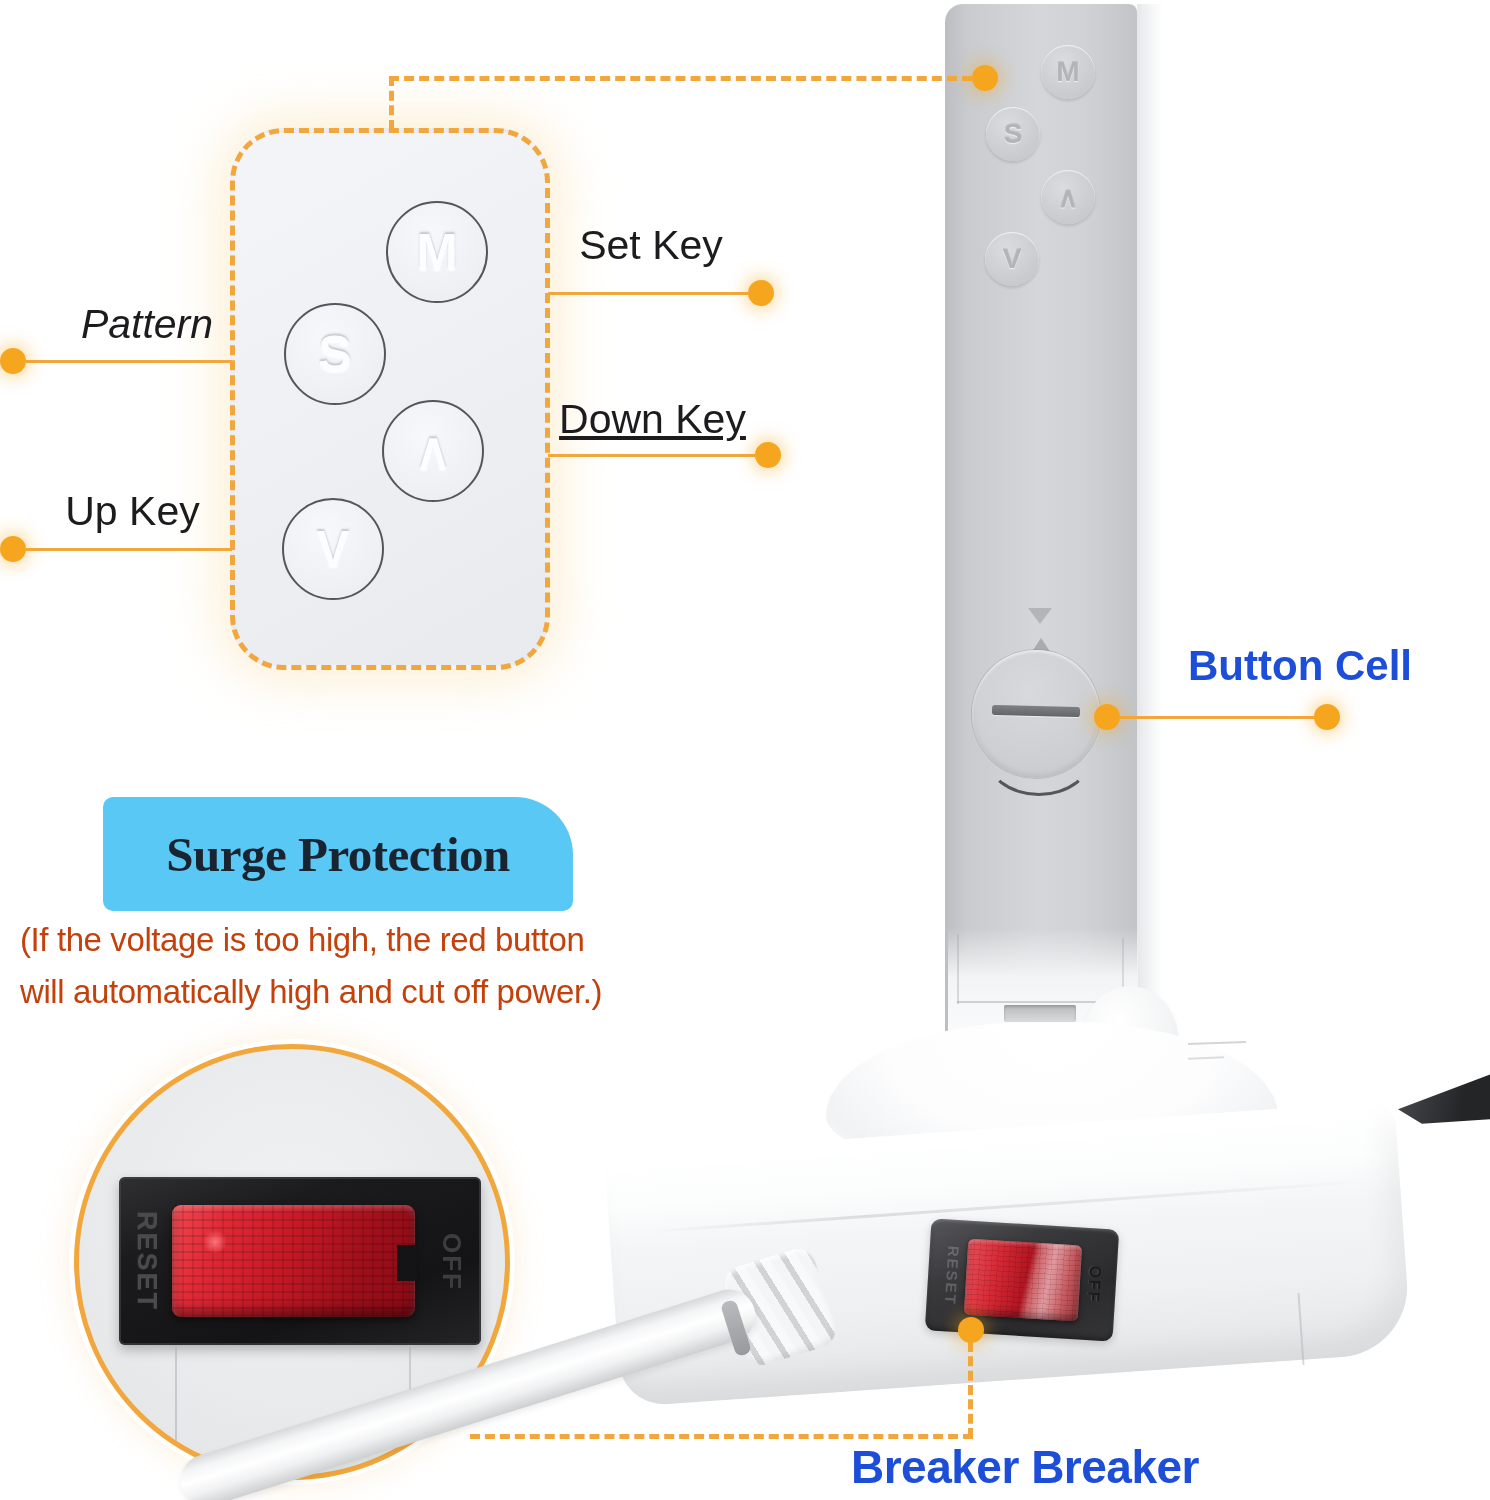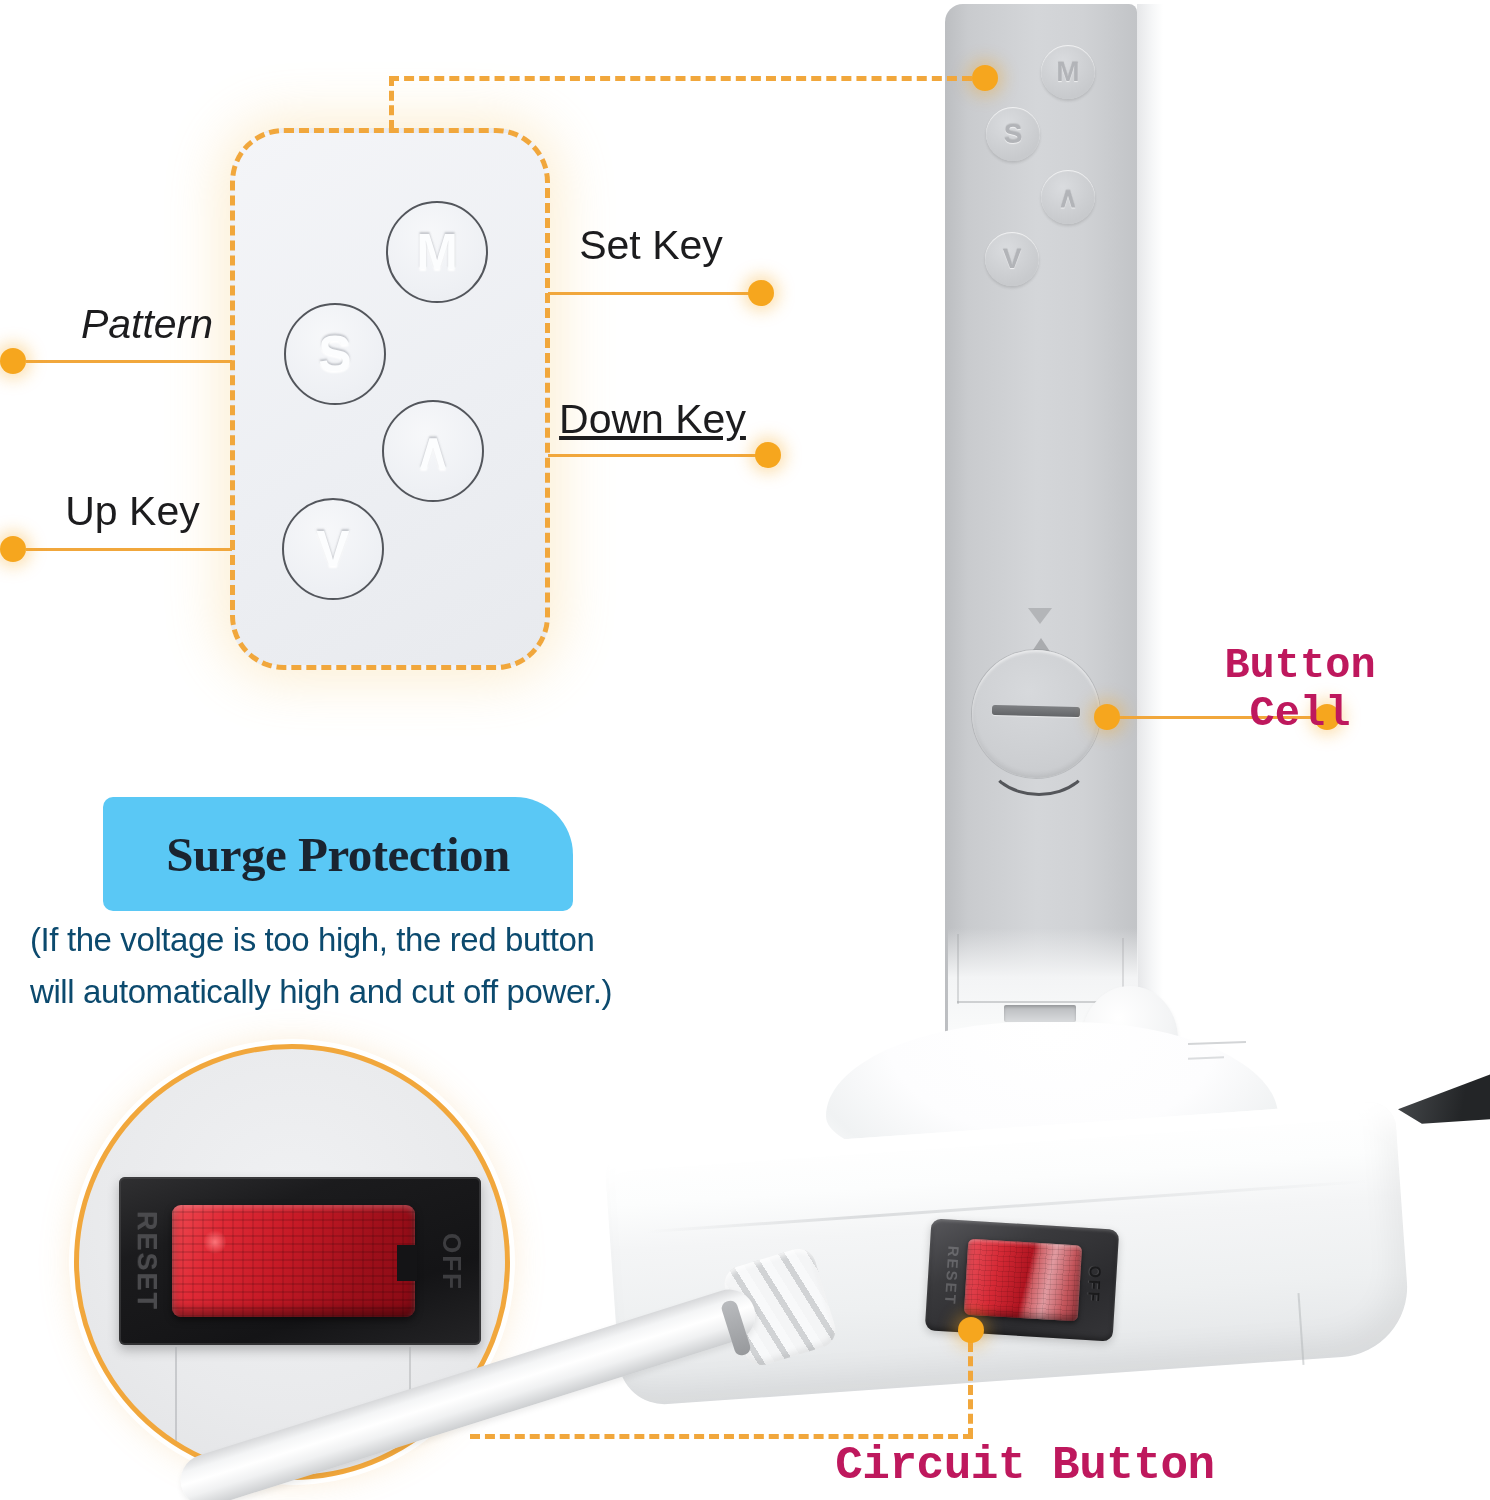--- a/index.html
+++ b/index.html
@@ -161,30 +161,30 @@
   #pkey-s{left:284px;top:303px;}
   #pkey-dn{left:382px;top:400px;}
   #pkey-up{left:282px;top:498px;}
 
   
   .key-label{font-size:41px;color:#1c1c1e;z-index:32;text-align:center;}
   #lbl-pattern{left:57px;top:301px;width:180px;font-style:italic;}
   #lbl-upkey{left:50px;top:488px;width:165px;}
   #lbl-setkey{left:560px;top:222px;width:182px;}
   #lbl-downkey{left:550px;top:396px;width:205px;text-decoration:underline;}
-  .bold-label{font-weight:bold;color:#be185d;z-index:32;text-align:center;font-family:Liberation Mono, monospace;}
+  .bold-label{font-weight:bold;color:#1d4ed8;z-index:32;text-align:center;}
   #lbl-cell{left:1178px;top:642px;width:244px;font-size:42px;}
   #lbl-breaker{left:820px;top:1440px;width:410px;font-size:46px;letter-spacing:-.5px;}
 
   
   #surge-badge{left:103px;top:797px;width:470px;height:114px;z-index:32;
     background:var(--blue);border-radius:10px 58px 10px 10px;}
   #surge-title{font-size:49px;font-weight:bold;color:#1A2430;letter-spacing:-.5px;font-family:Liberation Serif, serif;}
-  #surge-note{left:30px;top:914px;width:660px;z-index:32;
-    font-size:33px;line-height:52px;color:#0c4a6e;letter-spacing:-.4px;}
+  #surge-note{left:20px;top:914px;width:660px;z-index:32;
+    font-size:33px;line-height:52px;color:#c2410c;letter-spacing:-.4px;}
 </style>
 </head>
 <body>
 
 <div id="canvas" style="--accent: #F1A73C; --dot: #F6A61E; --blue: #5AC8F5; --red: #D42430;">
 
   <div class="abs" id="arm"></div>
   <div class="abs" id="arm-highlight"></div>
   <div class="abs flexc akey" id="akey-m">
       <span>M</span>
@@ -271,21 +271,21 @@
   <div class="abs ldot" id="dot-cell-r"></div>
   <div class="abs ldot" id="dot-breaker"></div>
   <div class="abs dashv" id="dash-v-breaker"></div>
   <div class="abs dashh" id="dash-h-breaker"></div>
 
   <div class="abs key-label" id="lbl-pattern">Pattern</div>
   <div class="abs key-label" id="lbl-upkey">Up Key</div>
   <div class="abs key-label" id="lbl-setkey">Set Key</div>
   <div class="abs key-label" id="lbl-downkey">Down Key</div>
   <div class="abs bold-label" id="lbl-cell">Button Cell</div>
-  <div class="abs bold-label" id="lbl-breaker">Circuit Button</div>
+  <div class="abs bold-label" id="lbl-breaker">Breaker Breaker</div>
 
   <div class="abs flexc" id="surge-badge">
     <span id="surge-title">Surge Protection</span>
   </div>
   <div class="abs" id="surge-note">
     <div>(If the voltage is too high, the red button</div>
     <div>will automatically high and cut off power.)</div>
   </div>
 
 </div>

